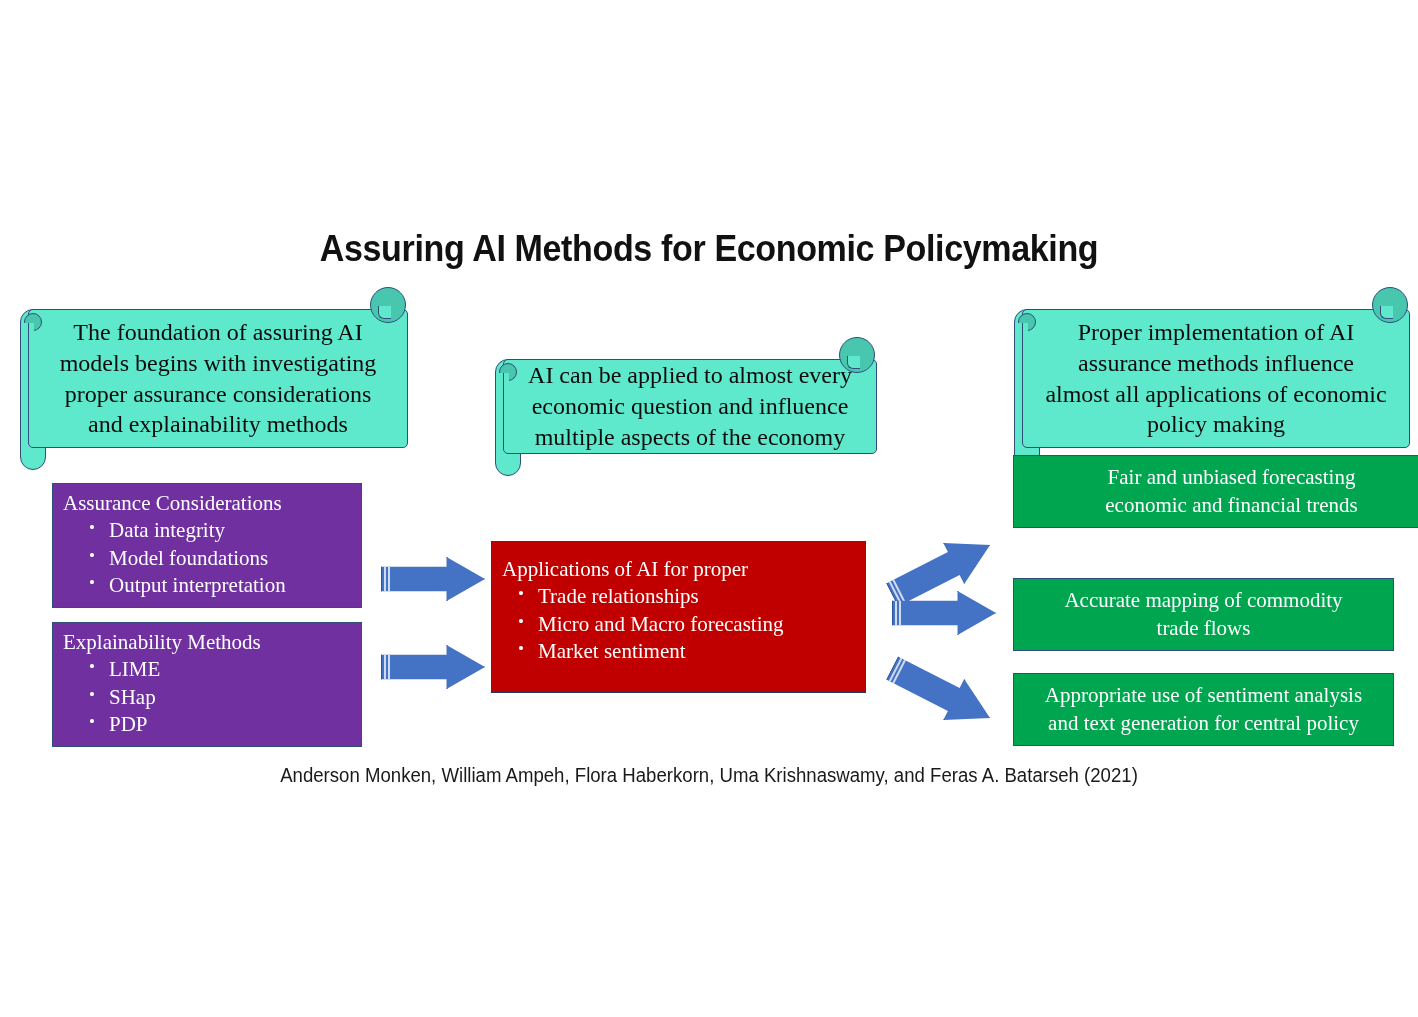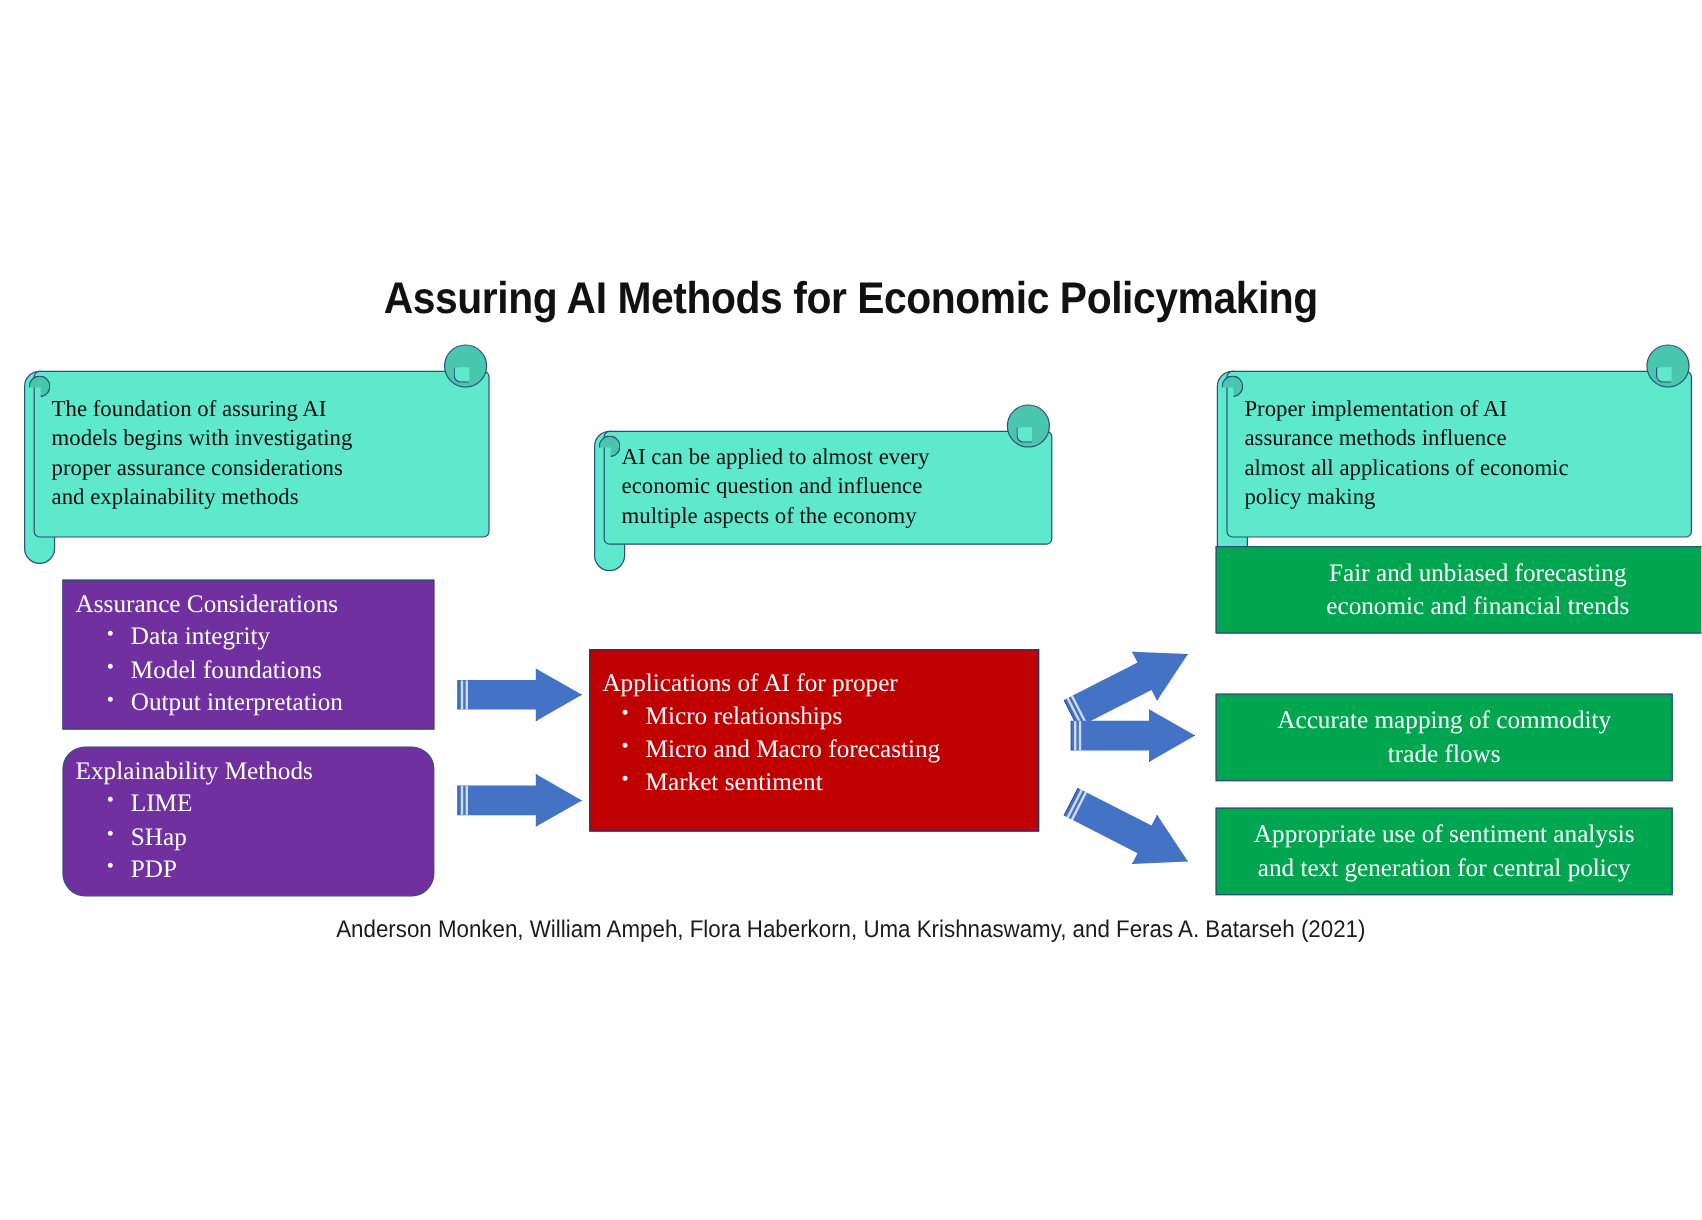--- a/index.html
+++ b/index.html
@@ -46,22 +46,22 @@
     background: #5FE9CC;
     border: 1.4px solid #2F4E7A;
     border-radius: 5px;
     box-sizing: border-box;
     display: flex;
     align-items: center;
     justify-content: center;
   }
   .scroll .sheet-text {
     width: 100%;
-    text-align: left;
-    font-size: 19px;
+    text-align: center;
+    font-size: 24px;
     line-height: 1.28;
     color: #0c0c0c;
     padding: 2px 14px;
     box-sizing: border-box;
     white-space: pre-line;
   }
   
   .scroll .curl-left {
     position: absolute;
     left: 14px;
@@ -250,36 +250,36 @@
     <div class="body">
       <span class="head">Assurance Considerations</span>
       <ul>
         <li>Data integrity</li>
         <li>Model foundations</li>
         <li>Output interpretation</li>
       </ul>
     </div>
   </div>
 
-  <div class="rect purple" style="left:52px; top:622px; width:310px; height:125px;border-radius:19px;">
+  <div class="rect purple" style="left:52px; top:622px; width:310px; height:125px;">
     <div class="body">
       <span class="head">Explainability Methods</span>
       <ul>
         <li>LIME</li>
         <li>SHap</li>
         <li>PDP</li>
       </ul>
     </div>
   </div>
 
   <div class="rect red" style="left:491px; top:541px; width:375px; height:152px;">
     <div class="body" style="padding-top:14px;">
       <span class="head">Applications of AI for proper</span>
       <ul style="padding-left:36px;">
-        <li>Micro relationships</li>
+        <li>Trade relationships</li>
         <li>Micro and Macro forecasting</li>
         <li>Market sentiment</li>
       </ul>
     </div>
   </div>
 
   <div class="rect green centered" style="left:1013px; top:455px; width:437px; height:73px;">
     <div class="body">Fair and unbiased forecasting
 economic and financial trends</div>
   </div>

